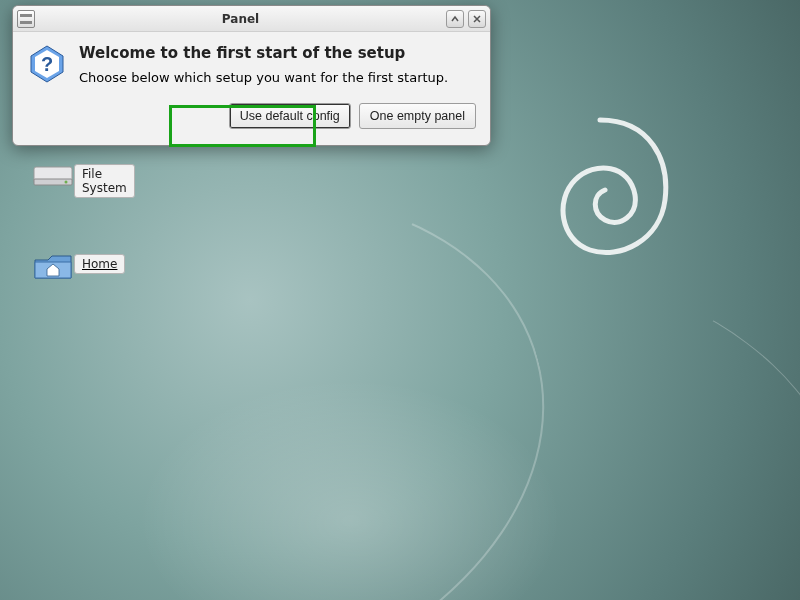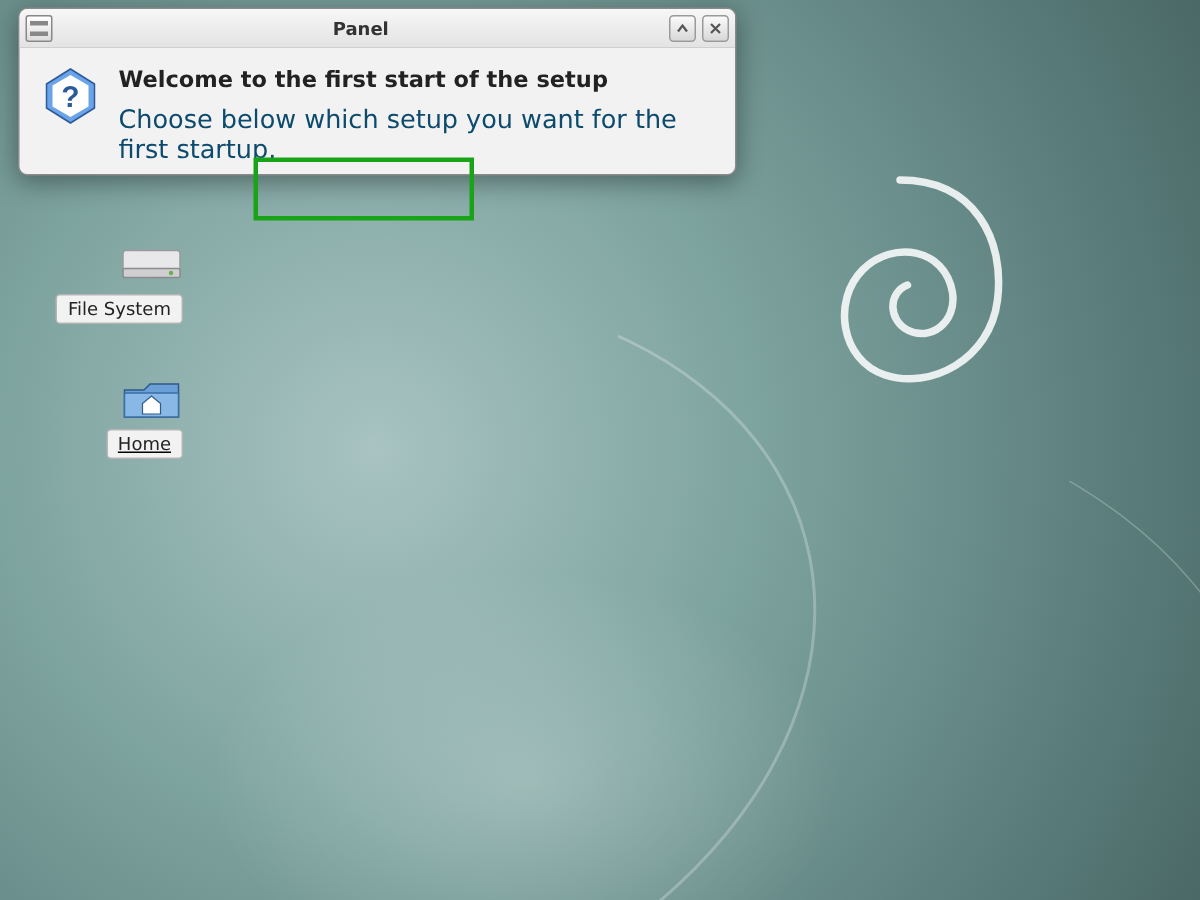--- a/index.html
+++ b/index.html
@@ -25,22 +25,22 @@
     border-radius: 50%;
     border-left-color: transparent;
     border-top-color: transparent;
     pointer-events: none;
   }
 
   
   .desktop-icon {
     position: absolute;
     display: flex;
-    flex-direction: column;
-    align-items: flex-end;
+    flex-direction: row;
+    align-items: flex-start;
     width: 90px;
     color: #000;
     font-size: 12px;
     cursor: pointer;
   }
   .desktop-icon .ic {
     width: 42px; height: 32px;
     display: flex; align-items: center; justify-content: center;
   }
   .desktop-icon .label {
@@ -105,22 +105,22 @@
     width: 40px; height: 40px;
     flex-shrink: 0;
   }
   .dlg-text h2 {
     font-size: 15px;
     font-weight: bold;
     color: #222;
     margin-bottom: 8px;
   }
   .dlg-text p {
-    font-size: 17px;
-    color: #0c4a6e;
+    font-size: 13px;
+    color: #000000;
   }
   .dlg-buttons {
     padding: 12px 14px 16px 14px;
     display: flex;
     justify-content: flex-end;
     gap: 8px;
   }
   .btn {
     padding: 5px 10px;
     font-size: 12.5px;
@@ -199,15 +199,19 @@
         <path d="M20 2 L36 12 L36 28 L20 38 L4 28 L4 12 Z" fill="#6aa3e8" stroke="#2a5a9a" stroke-width="1"></path>
         <path d="M20 6 L32 13 L32 27 L20 34 L8 27 L8 13 Z" fill="#ffffff"></path>
         <text x="20" y="27" text-anchor="middle" font-size="20" font-weight="bold" fill="#2a5a9a" font-family="sans-serif">?</text>
       </svg>
     </div>
     <div class="dlg-text">
       <h2>Welcome to the first start of the setup</h2>
       <p>Choose below which setup you want for the first startup.</p>
     </div>
   </div>
+  <div class="dlg-buttons">
+    <button class="btn focused">Use default config</button>
+    <button class="btn">One empty panel</button>
+  </div>
 </div>
 
 <div class="highlight" style="left:169px; top:105px; width:147px; height:42px;"></div>
 
 </body></html>

